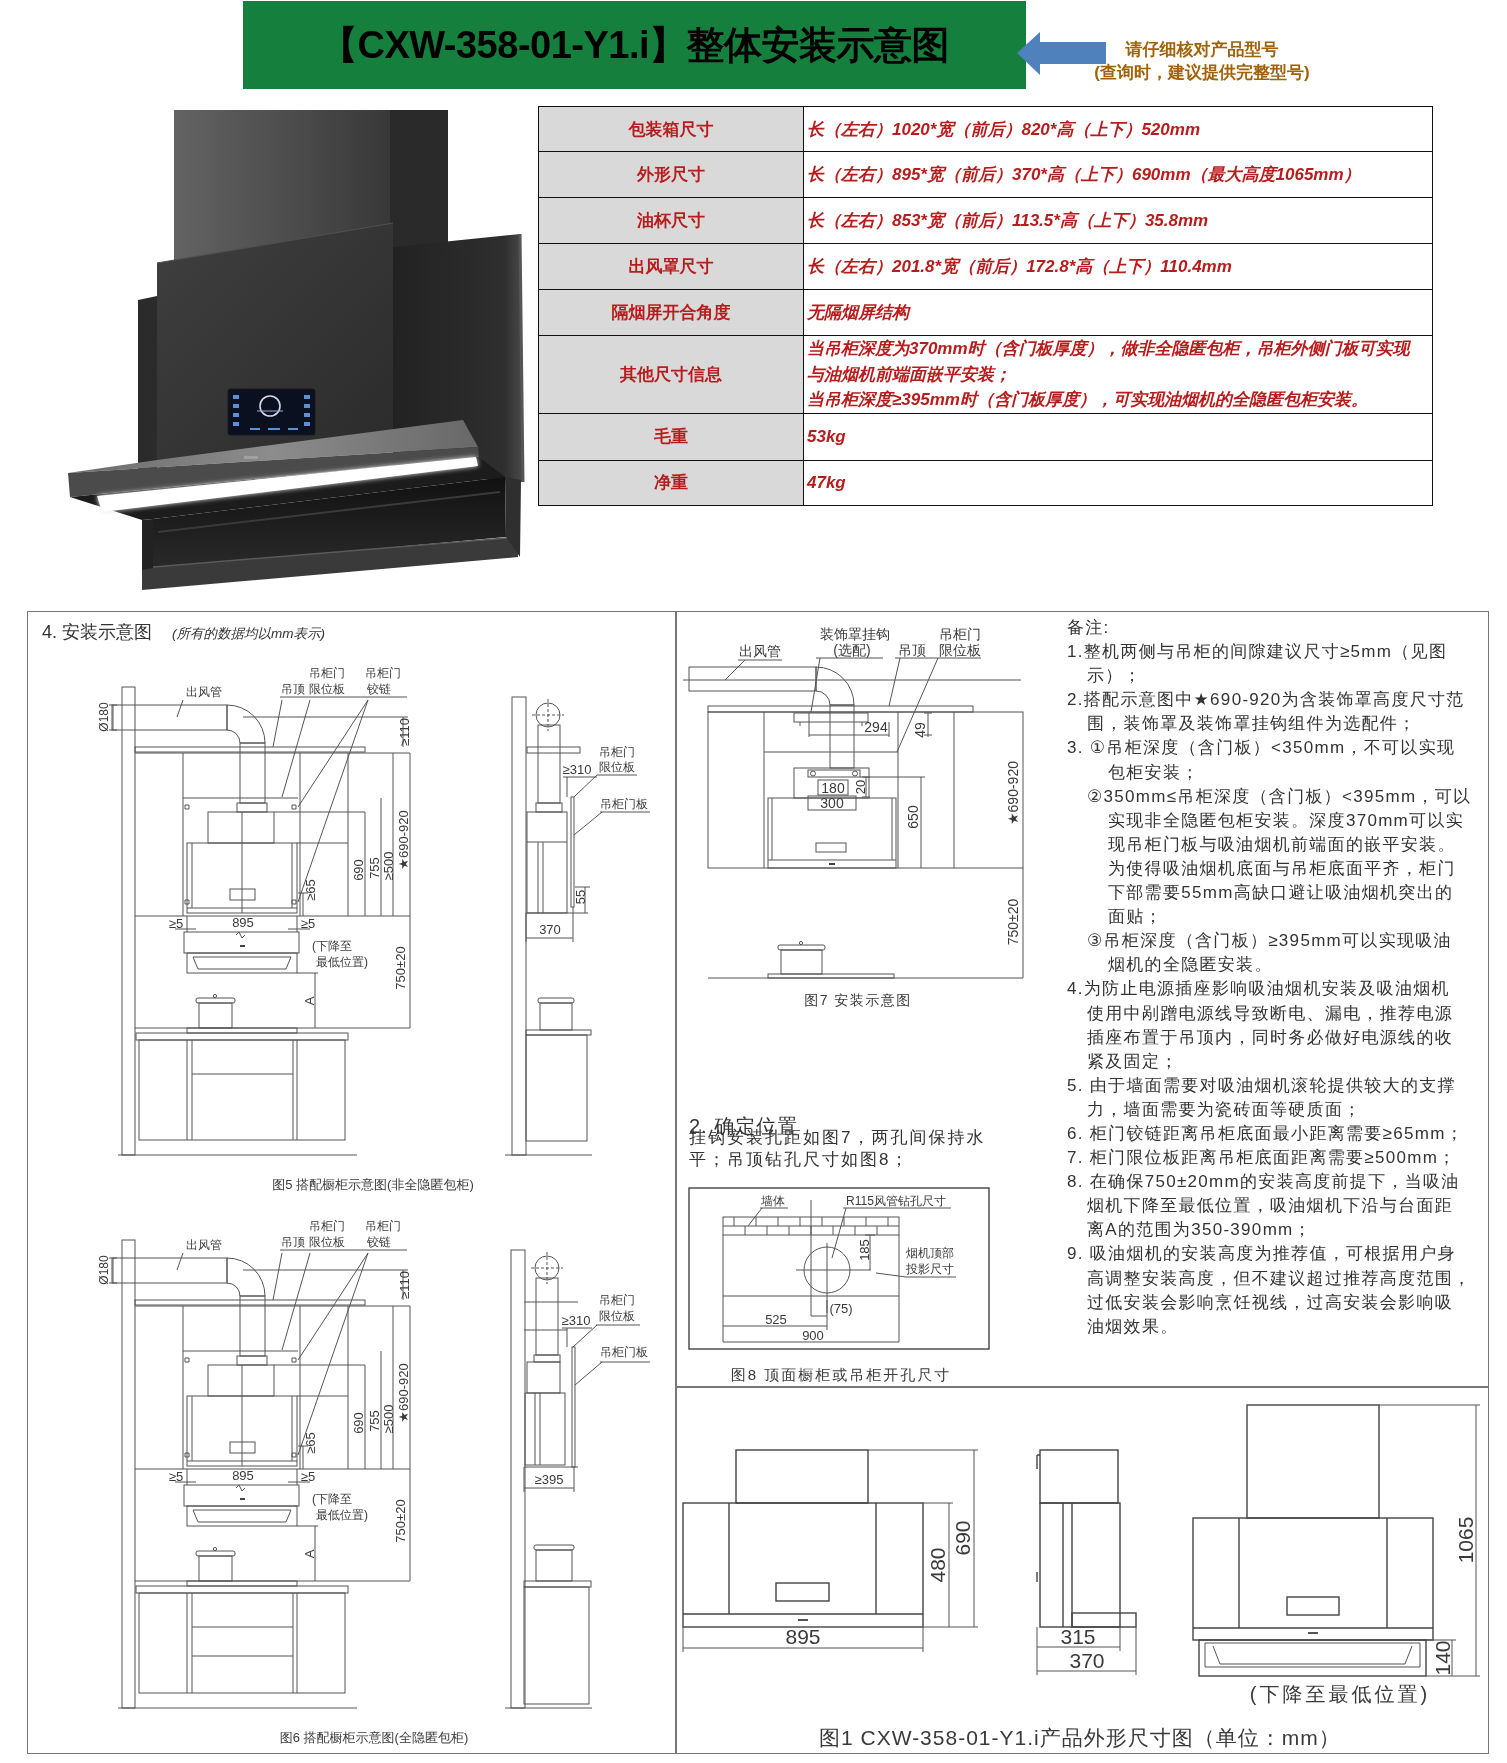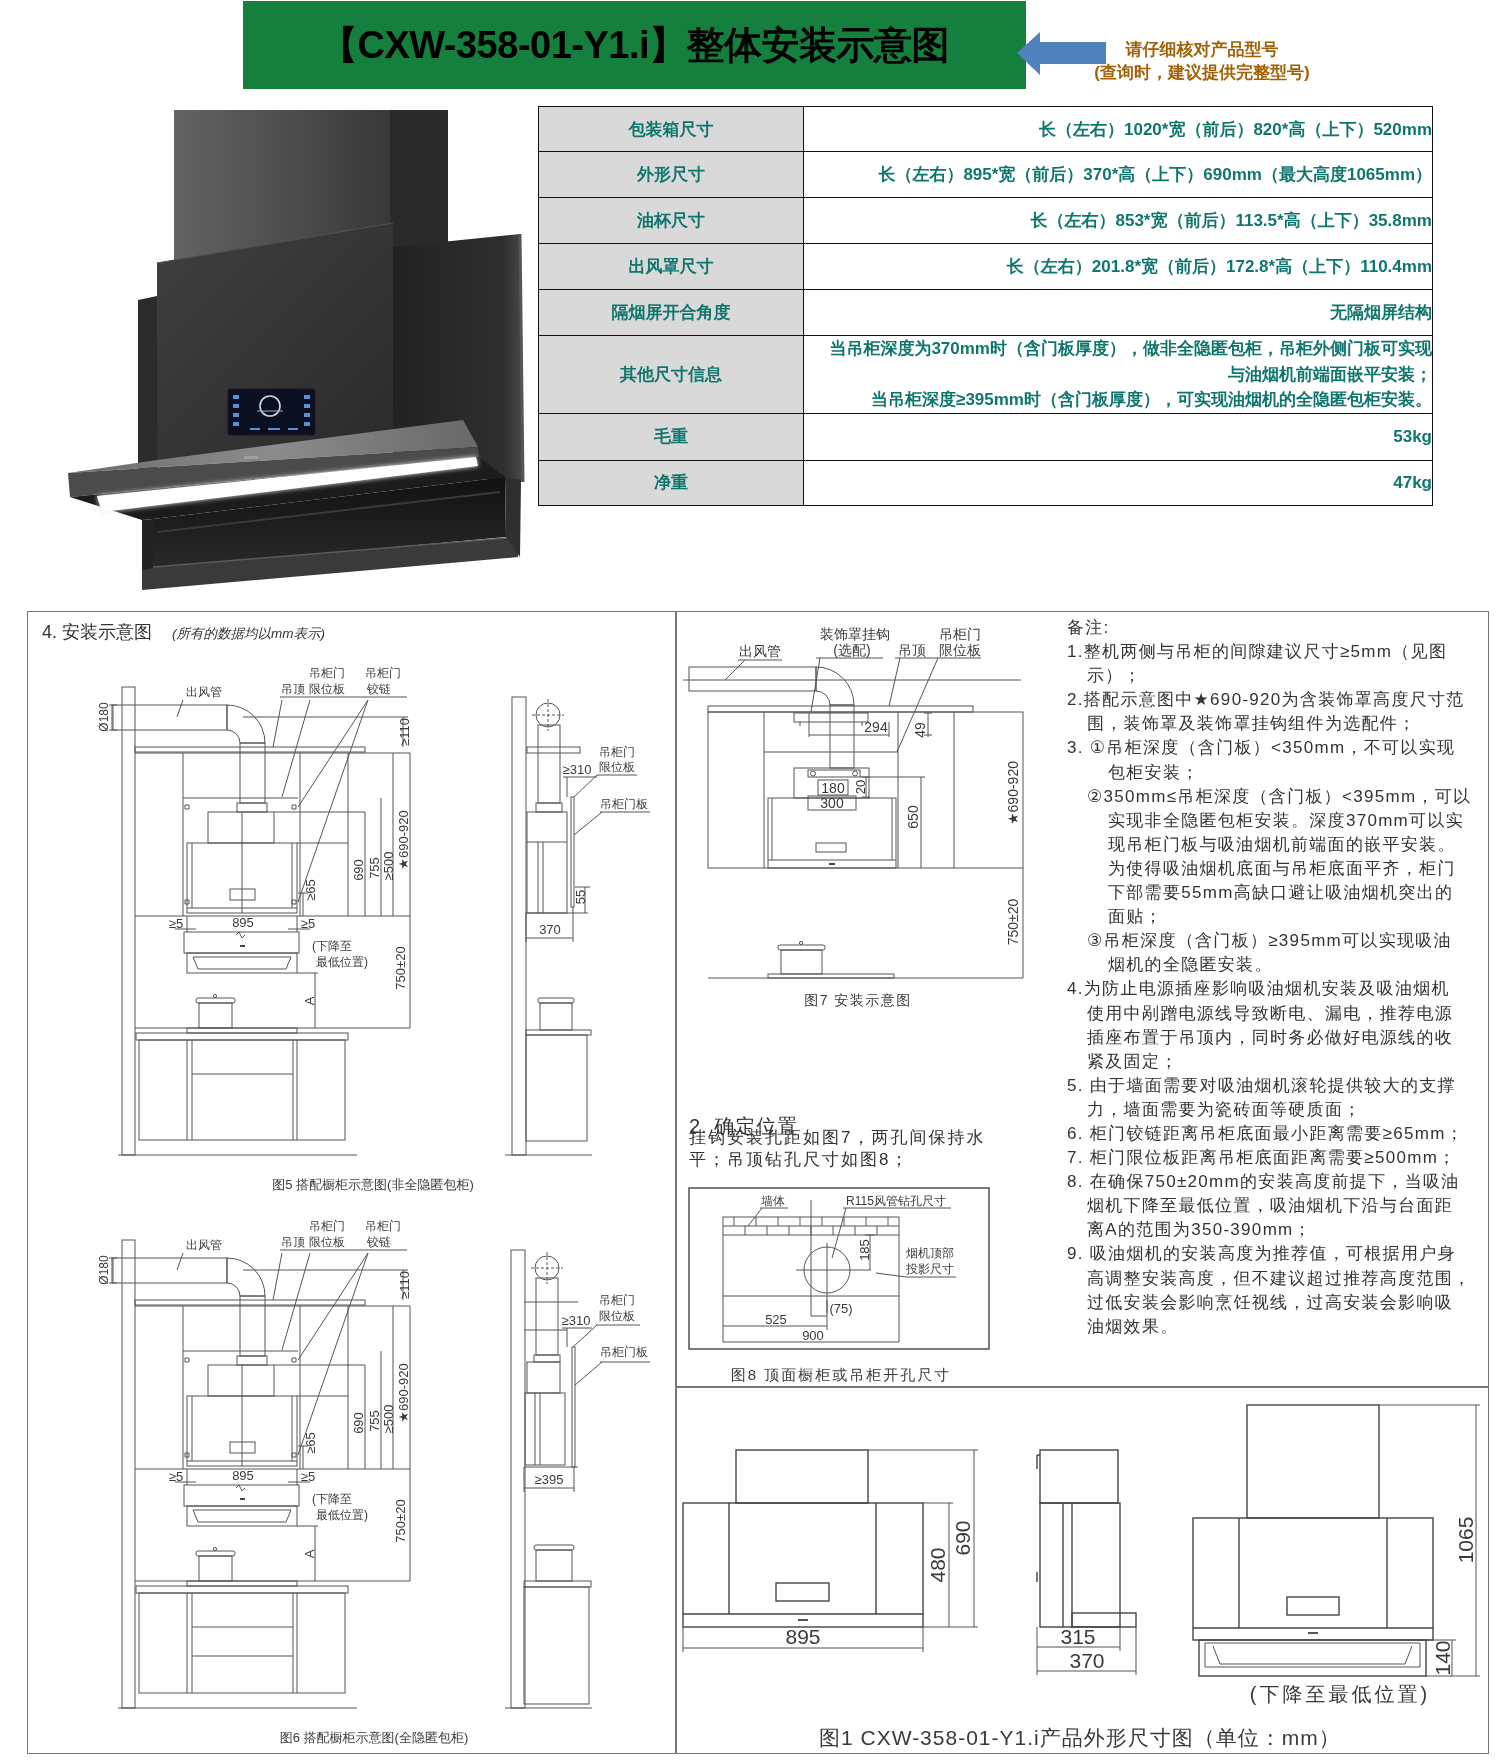--- a/index.html
+++ b/index.html
@@ -4,23 +4,23 @@
 <style>
   html,body{margin:0;padding:0;background:#fff;}
   #page{position:relative;width:1507px;height:1763px;overflow:hidden;background:#fff;font-family:"Liberation Sans","DejaVu Sans",sans-serif;}
   .abs{position:absolute;}
   #banner{left:243px;top:1px;width:783px;height:88px;background:#15803d;display:flex;align-items:center;justify-content:center;}
   #banner-title{font-size:38px;font-weight:bold;color:#000;white-space:nowrap;letter-spacing:-0.5px;}
   #arrow{left:1015px;top:28px;}
   #notice{left:1089px;top:38px;width:226px;text-align:center;color:#a16207;font-weight:bold;font-size:17px;line-height:23px;white-space:nowrap;}
   #notice div{height:23px;}
   #specs{left:538px;top:106px;width:895px;border-collapse:collapse;table-layout:fixed;}
-  #specs td{border:1.5px solid #111;font-size:17px;font-weight:bold;color:#0f766e;padding:0;vertical-align:middle;}
+  #specs td{border:1.5px solid #111;font-size:17px;font-weight:bold;color:#b91c1c;padding:0;vertical-align:middle;}
   #specs td.lbl{width:264px;background:#d9d9d9;text-align:center;white-space:nowrap;}
-  #specs td.val{padding-left:3px;text-align:right;white-space:nowrap;}
+  #specs td.val{padding-left:3px;text-align:left;white-space:nowrap;font-style:italic;}
   #specs td.val span{display:block;line-height:25.5px;}
   #frame{left:27px;top:611px;width:1462px;height:1143px;border:1.5px solid #777;box-sizing:border-box;}
   #vdiv{left:675px;top:611px;width:1.5px;height:1143px;background:#777;}
   #hdiv{left:676px;top:1386px;width:813px;height:1.5px;background:#777;}
   #sec1{left:42px;top:620px;height:24px;line-height:24px;color:#333;white-space:nowrap;}
   #sec1-title{font-size:18px;}
   #sec1-sub{font-size:13.5px;margin-left:20px;font-style:italic;}
   #sec2-title{left:689px;top:1091px;font-size:20px;line-height:24px;color:#333;letter-spacing:1px;white-space:nowrap;margin-top:23px;}
   #sec2-text{left:689px;top:1127px;font-size:17px;line-height:22px;color:#333;letter-spacing:2px;white-space:nowrap;}
   #notes{left:1067px;top:616px;font-size:17px;line-height:24.1px;color:#333;letter-spacing:1.3px;white-space:nowrap;}

